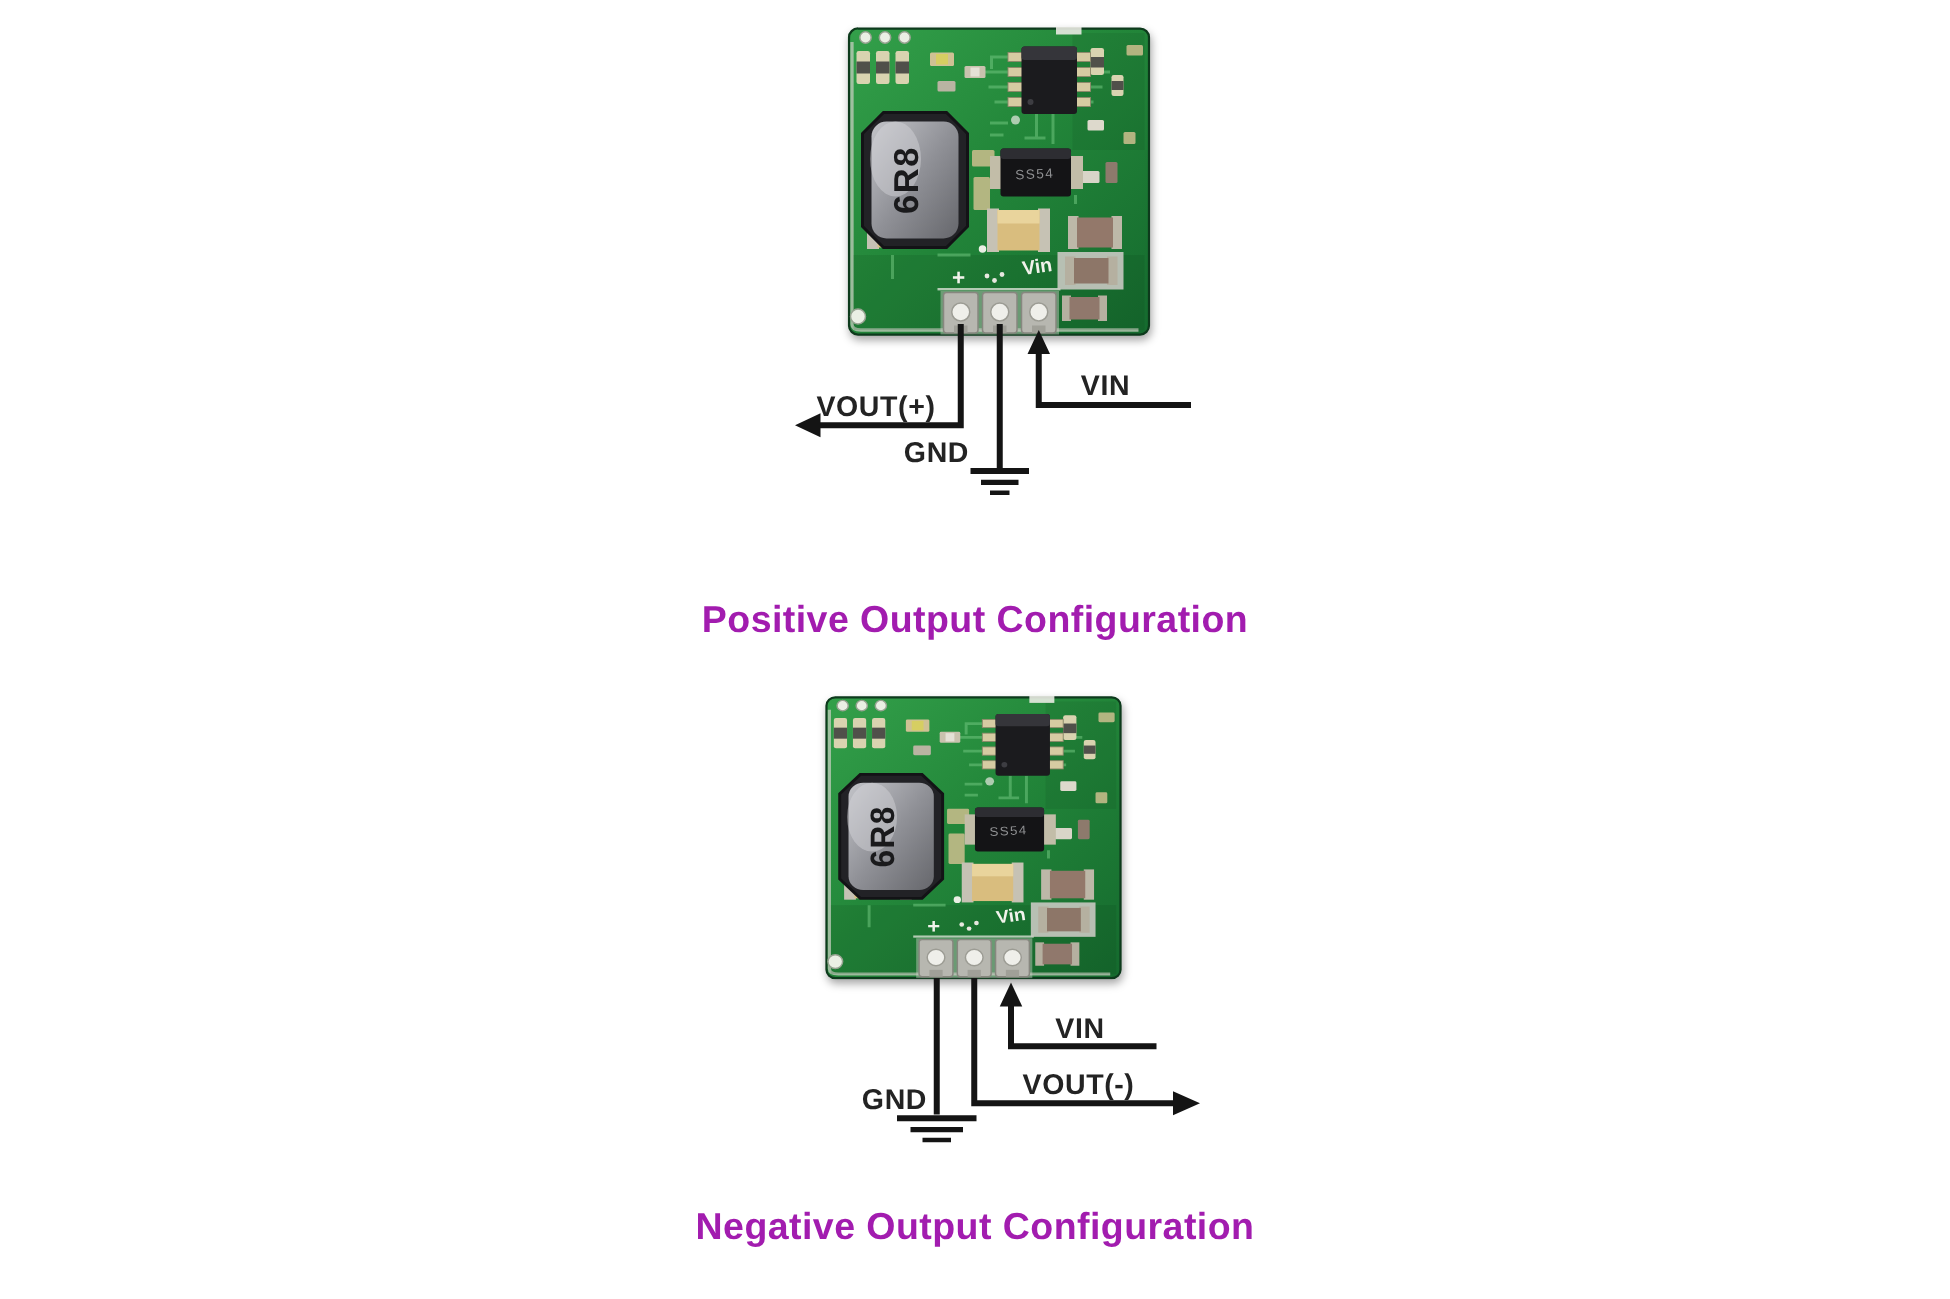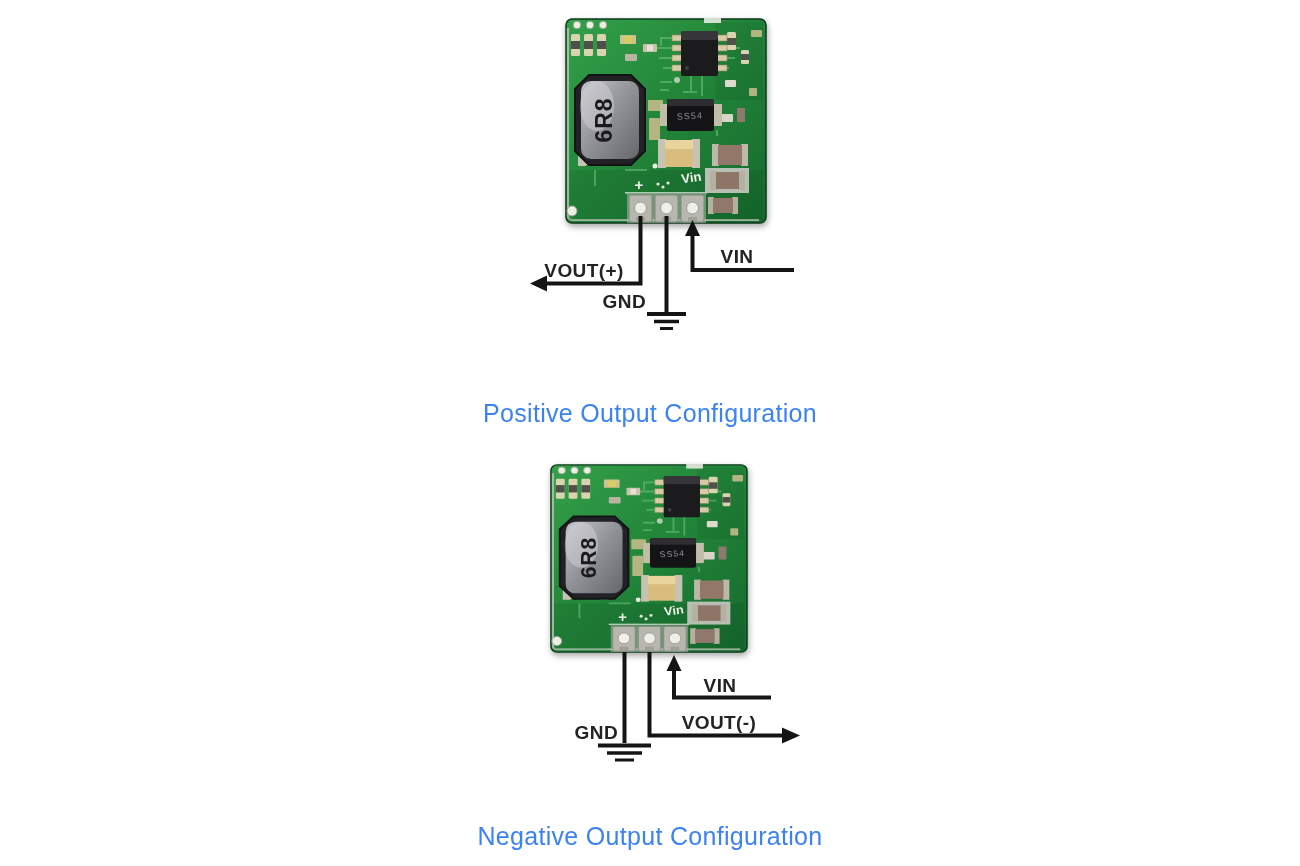--- a/index.html
+++ b/index.html
@@ -5,21 +5,21 @@
   html,body{margin:0;padding:0;background:#ffffff;}
   #canvas{position:relative;width:1300px;height:866px;background:#ffffff;overflow:hidden;
           font-family:"Liberation Sans",sans-serif;}
   .board-slot{position:absolute;}
   .board-slot svg{display:block;width:100%;height:100%;filter:drop-shadow(1px 3px 3px rgba(0,0,0,0.35));}
   .wires{position:absolute;overflow:visible;}
   .wires path,.wires line{stroke:#141414;fill:none;}
   .wires text{font-family:"Liberation Sans",sans-serif;font-size:19px;font-weight:600;
               fill:#232323;letter-spacing:0.4px;}
   .fig-title{position:absolute;left:0;width:100%;text-align:center;
-             font-size:25px;font-weight:400;color:#3b82f6;letter-spacing:0.3px;margin-top:16px;}
+             font-size:25px;font-weight:700;color:#a21caf;letter-spacing:0.3px;margin-top:16px;}
   .silk{font-family:"Liberation Sans",sans-serif;font-weight:700;fill:#f2f3ec;}
 </style>
 </head>
 <body>
 
 <div id="canvas">
 
   <section>
     <div class="board-slot" style="left:565px;top:18px;width:202px;height:206px">
   <svg viewBox="0 0 202 206" preserveAspectRatio="none">
@@ -370,16 +370,16 @@
 
       <path d="M149.5,2 V85.5 H283" stroke-width="4"></path>
       <polygon points="300,85.5 282,77.5 282,93.5" fill="#141414"></polygon>
       <text x="219" y="79" text-anchor="middle">VOUT(-)</text>
 
       <polygon points="174,5 166.5,21 181.5,21" fill="#141414"></polygon>
       <path d="M174,18 V47.5 H271" stroke-width="4"></path>
       <text x="220" y="42" text-anchor="middle">VIN</text>
     </svg>
 
-    <h2 class="fig-title" style="top:806px">Negative Output Configuration</h2>
+    <h2 class="fig-title" style="top:788px">Negative Output Configuration</h2>
   </section>
 
 </div>
 
 </body></html>

